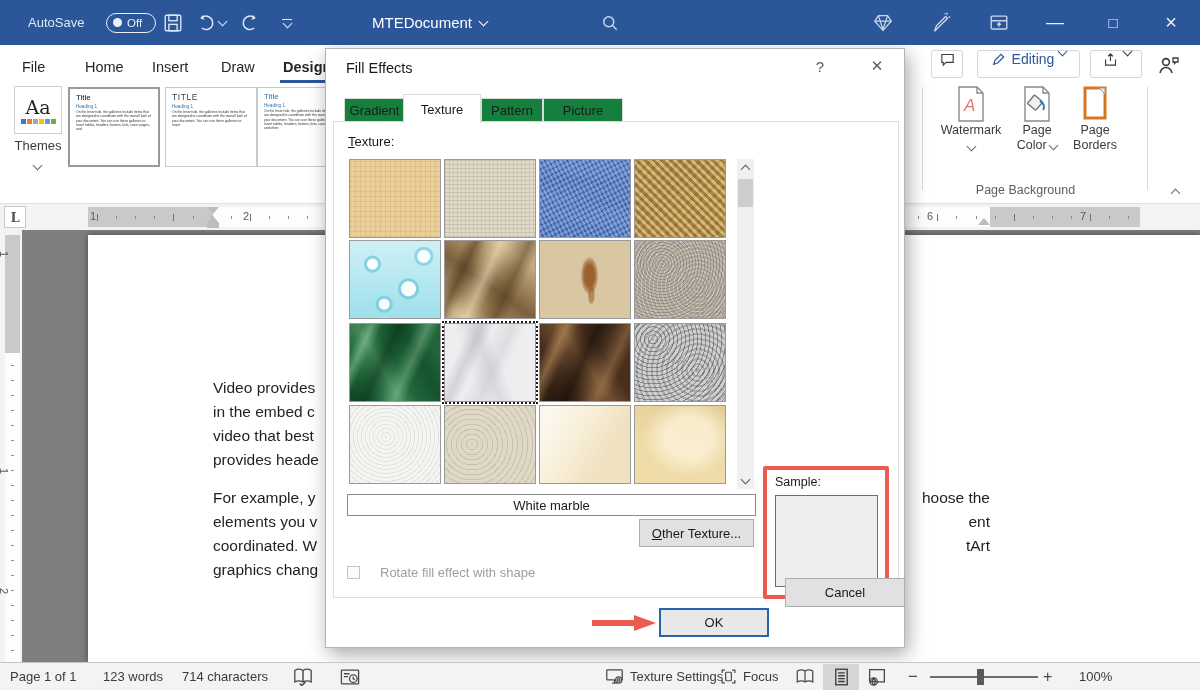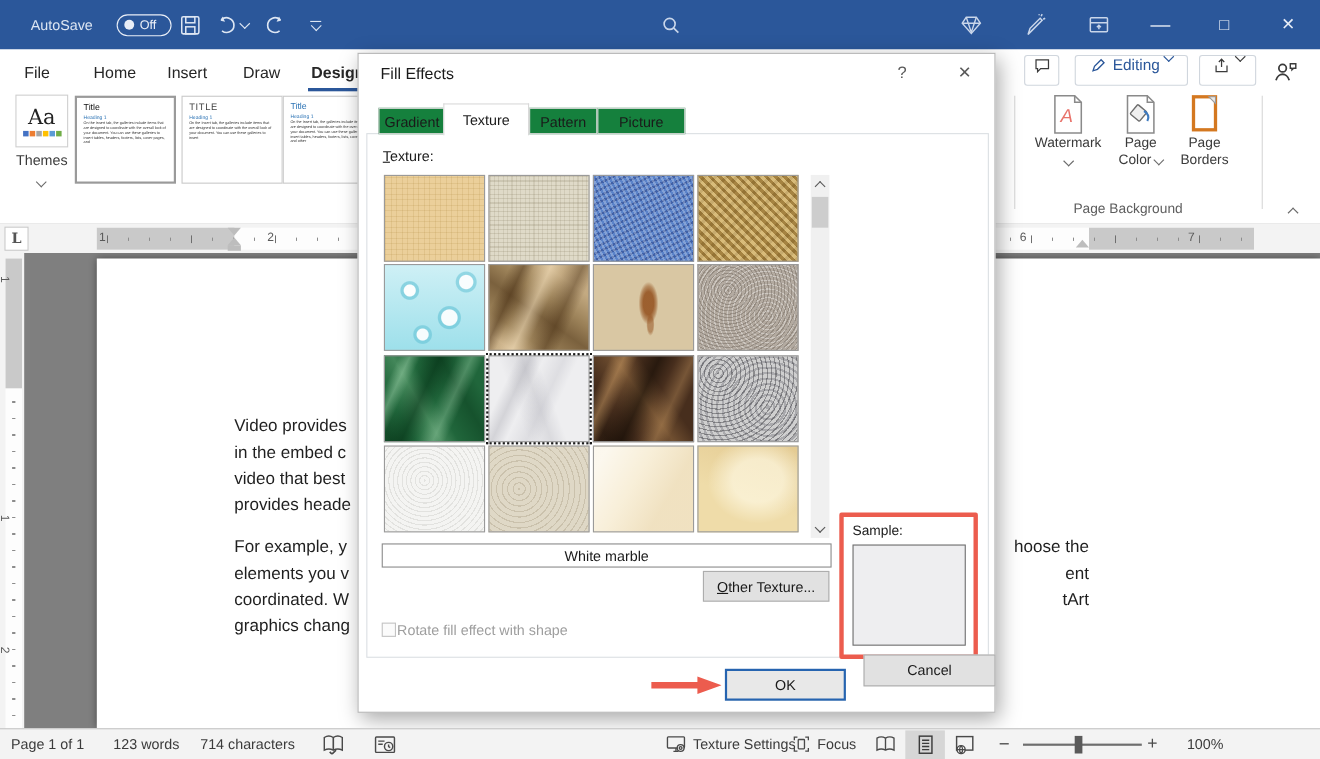--- a/index.html
+++ b/index.html
@@ -92,22 +92,22 @@
   .p-parchment{background-image:linear-gradient(120deg,rgba(255,255,255,.55) 10%,transparent 40%,rgba(220,190,130,.28) 70%)}
   .p-stationery{background-image:radial-gradient(ellipse at 60% 40%,rgba(255,250,230,.65) 0 30%,transparent 60%),linear-gradient(200deg,rgba(200,160,90,.3),transparent 60%)}
   
   #tex-scroll{position:absolute;left:411px;top:110px;width:17px;height:330px;background:#F0F0F0}
   #tex-scroll .arrow{position:absolute;left:0;width:17px;height:17px;display:flex;align-items:center;justify-content:center;color:#5A5A5A}
   #tex-thumb{position:absolute;left:1px;top:20px;width:15px;height:28px;background:#CDCDCD}
   #tex-name-box{position:absolute;left:21px;top:445px;width:409px;height:22px;border:1px solid #8A8A8A;display:flex;align-items:center;justify-content:center;font-size:13px;color:#1A1A1A}
   .dlg-btn{position:absolute;background:#E1E1E1;border:1px solid #ADADAD;display:flex;align-items:center;justify-content:center;font-size:13px;color:#1A1A1A}
   #btn-other{left:313px;top:470px;width:115px;height:28px}
   #btn-ok{left:333px;top:559px;width:110px;height:29px;border:2px solid #2664B0;background:#E8E8E8}
-  #btn-cancel{left:459px;top:546px;width:120px;height:29px}
-  #rotate-row{position:absolute;left:21px;top:516px;display:flex;align-items:center;gap:1px;color:#9E9E9E;font-size:13px}
+  #btn-cancel{left:459px;top:529px;width:120px;height:29px}
+  #rotate-row{position:absolute;left:21px;top:516px;display:flex;align-items:center;gap:20px;color:#9E9E9E;font-size:13px}
   #rotate-row .cb{width:13px;height:13px;border:1px solid #C3C3C3;background:#FBFBFB}
   
   #sample-frame{position:absolute;left:437px;top:417px;width:126px;height:133px;border:4px solid #EC5C4E;border-radius:2px;background:#fff}
   #sample-label{position:absolute;left:8px;top:5px;font-size:12.5px;color:#1A1A1A}
   #sample-swatch{position:absolute;left:8px;top:25px;width:103px;height:92px;border:1px solid #6E6E6E;background:#EEEEF0}
   #annot-arrow{position:absolute;left:266px;top:565px;width:64px;height:18px}
 
   
   #statusbar{position:absolute;left:0;top:662px;width:1200px;height:28px;background:#F3F3F3;border-top:1px solid #C6C6C6;font-size:13px;color:#3B3B3B}
   .sb{position:absolute;top:0;height:27px;display:flex;align-items:center;gap:6px}
@@ -141,20 +141,24 @@
     <span class="chev"></span>
   </div>
   <div class="tb" style="left:240px">
     <svg width="20" height="20" viewBox="0 0 24 24" fill="none" stroke="#DDE6F3" stroke-width="1.8" style="transform:scaleX(-1)">
         <path d="M6 6c6-5 14-1 14 6 0 7-8 10-13 6"></path>
         <path d="M7.5 2.5 5.5 7l4.8 1" fill="#DDE6F3" stroke="none"></path>
       </svg>
   </div>
   <div class="tb" style="left:282px;flex-direction:column;justify-content:center">
     <div style="width:10px;border-top:1.6px solid #DDE6F3;margin-bottom:3px"></div>
+      <span class="chev"></span>
+  </div>
+  <div class="tb" style="left:372px;gap:8px;font-size:15px;color:#fff">
+    <span>MTEDocument</span>
       <span class="chev"></span>
   </div>
   <div class="tb" style="left:600px">
     <svg width="20" height="20" viewBox="0 0 24 24" fill="none" stroke="#C9D6EA" stroke-width="1.8">
         <circle cx="10.5" cy="10.5" r="6"></circle>
         <path d="M15 15l5 5"></path>
       </svg>
   </div>
   <div class="tb" style="left:872px">
     <svg width="22" height="22" viewBox="0 0 24 24" fill="none" stroke="#C9D6EA" stroke-width="1.4">

